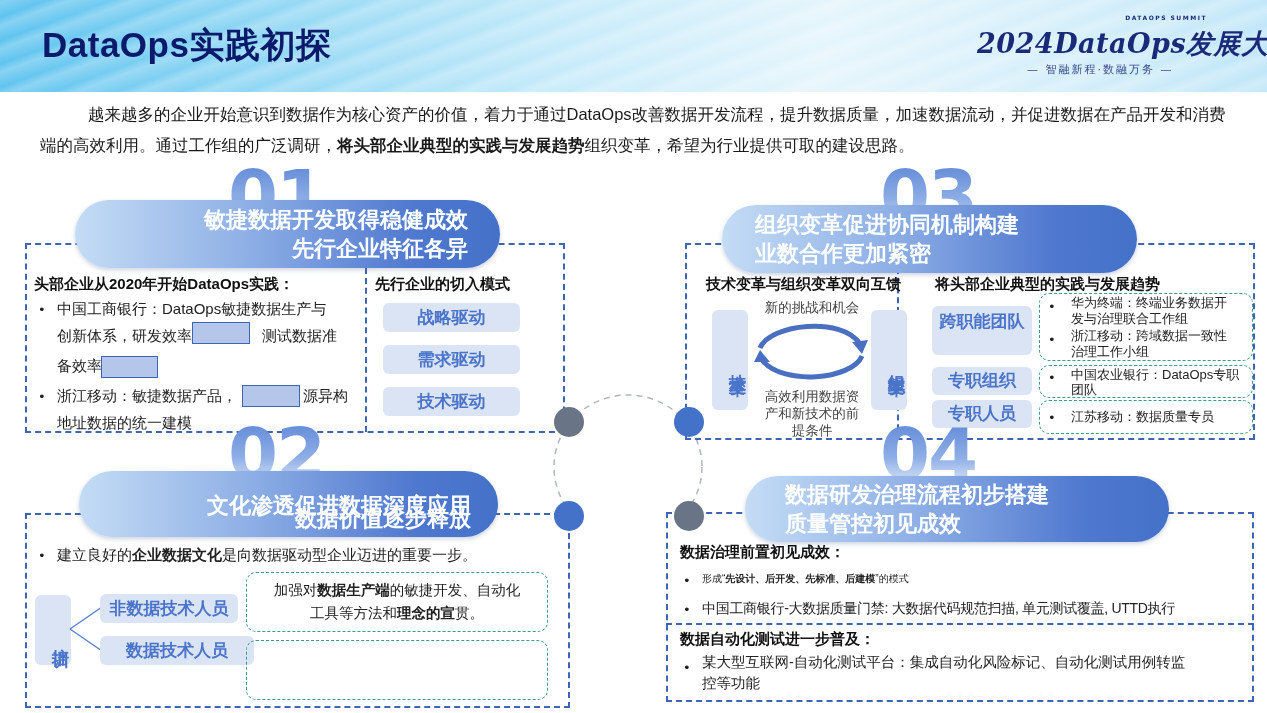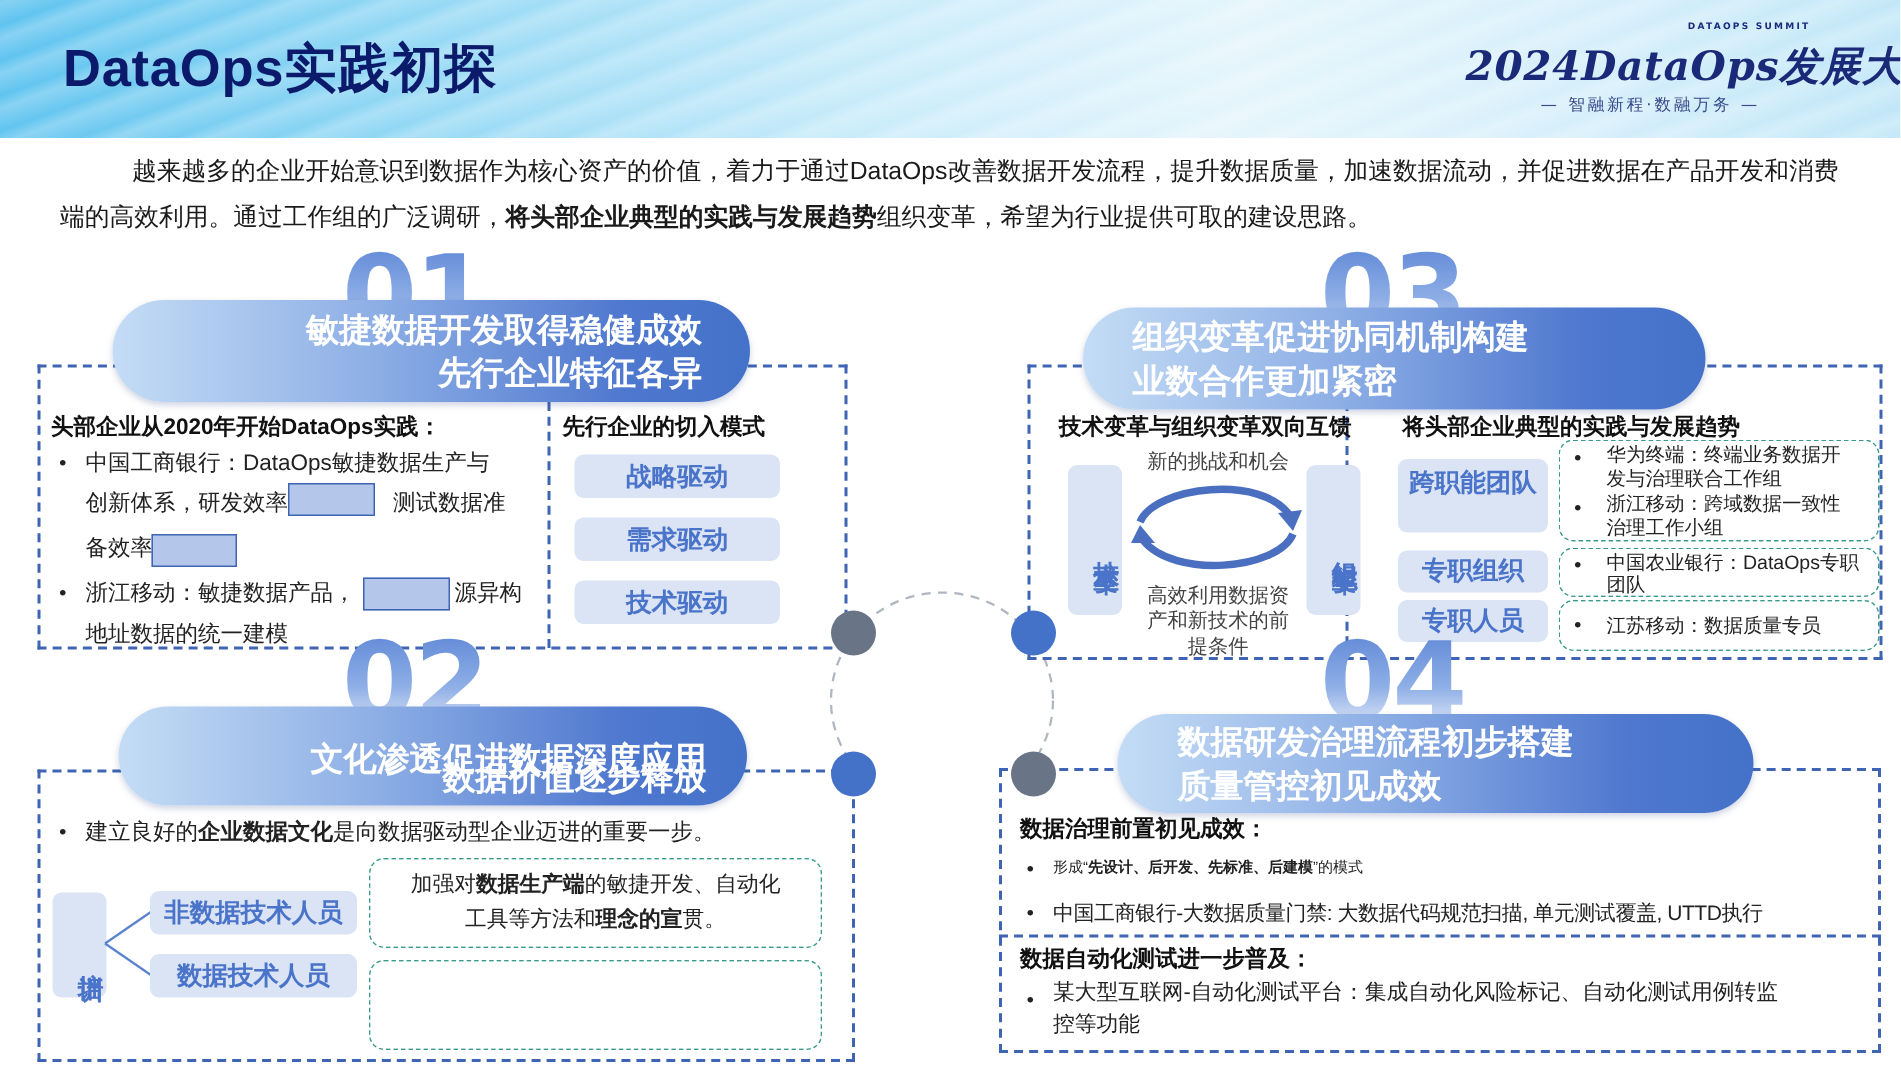--- a/index.html
+++ b/index.html
@@ -142,21 +142,21 @@
 
   <div class="bullet" style="left:38px;top:548px;">•</div>
   <div class="txt" style="left:57px;top:542px;white-space:nowrap;"><span>建立良好的</span><b>企业数据文化</b><span>是向数据驱动型企业迈进的重要一步。</span></div>
 
   <div class="tag" style="left:35px;top:595px;width:36px;height:70px;font-size:17px;line-height:21px;padding-top:14px;writing-mode:vertical-rl;letter-spacing:2px;">培训</div>
   <svg style="position:absolute;left:68px;top:605px;" width="36" height="48">
     <line x1="2" y1="24" x2="34" y2="2" stroke="#5b82d0" stroke-width="1.5"></line>
     <line x1="2" y1="24" x2="34" y2="46" stroke="#5b82d0" stroke-width="1.5"></line>
   </svg>
   <div class="tag" style="left:100px;top:594px;width:138px;height:29px;line-height:29px;">非数据技术人员</div>
-  <div class="tag" style="left:100px;top:636px;width:138px;height:29px;line-height:29px;">数据技术人员</div>
+  <div class="tag" style="left:100px;top:636px;width:154px;height:29px;line-height:29px;">数据技术人员</div>
 
   <div class="gbox" style="left:246px;top:572px;width:302px;height:60px;"></div>
   <div class="txt" style="left:246px;top:579px;width:302px;text-align:center;line-height:23px;font-size:14.5px;">
     <div><span>加强对</span><b>数据生产端</b><span>的敏捷开发、自动化</span></div>
     <div><span>工具等方法和</span><b>理念的宣</b><span>贯。</span></div>
   </div>
   <div class="gbox" style="left:246px;top:640px;width:302px;height:60px;"></div>
 
   <div class="bignum" style="left:880px;top:418px;">04</div>
   <div class="dbox" style="left:666px;top:512px;width:588px;height:190px;"></div>

